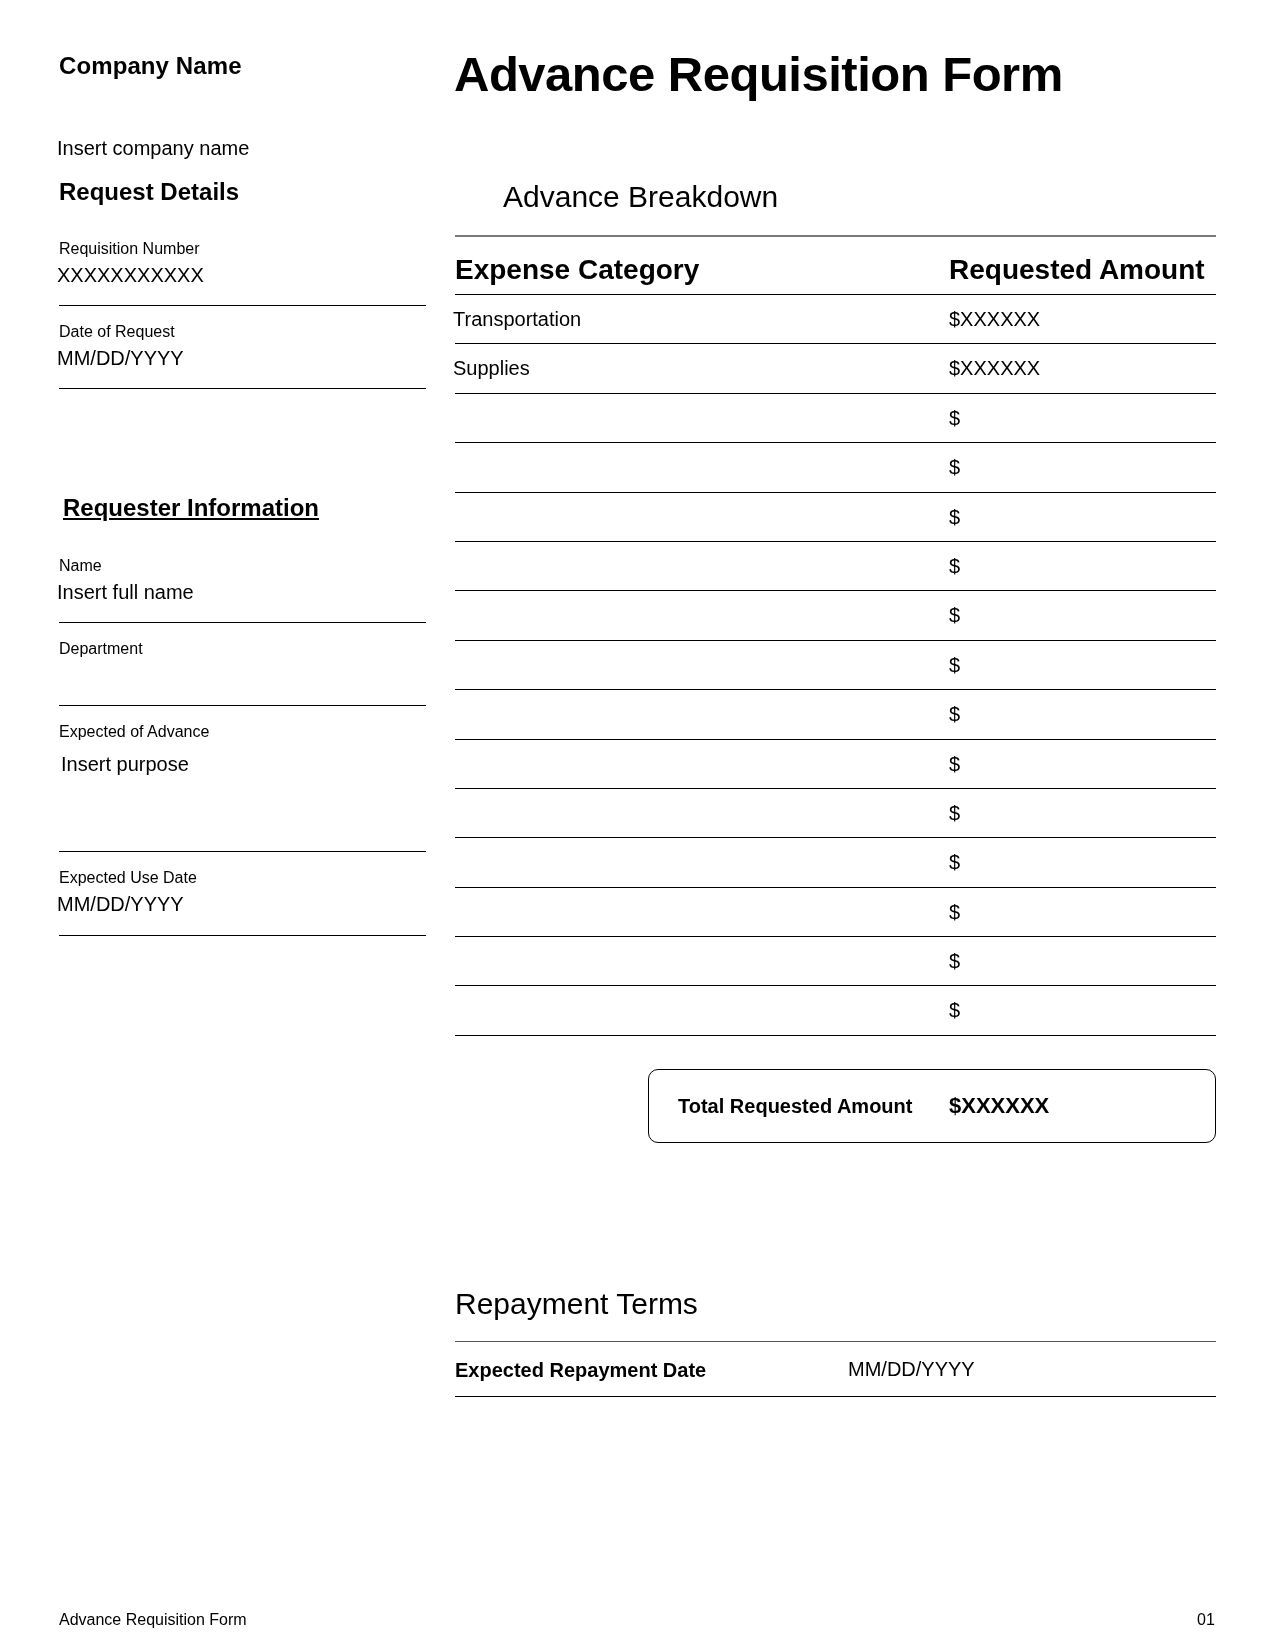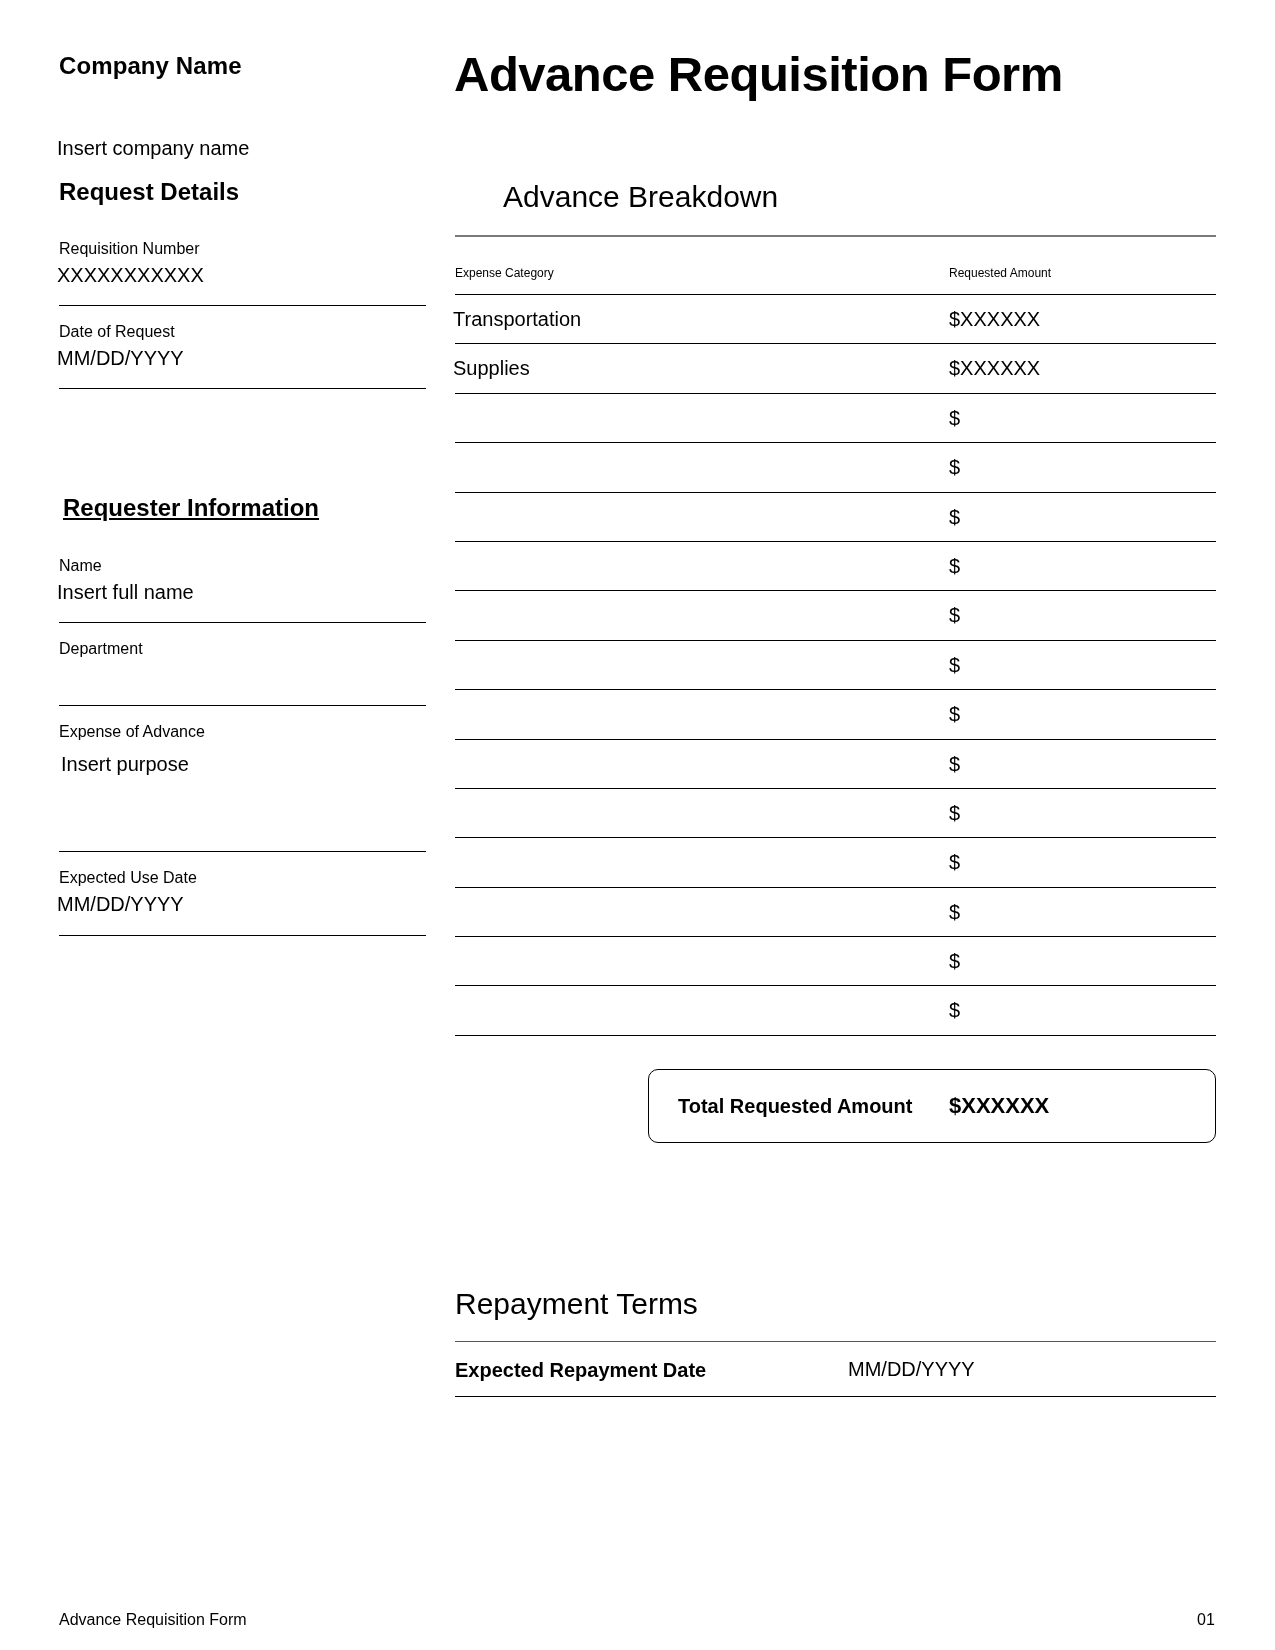--- a/index.html
+++ b/index.html
@@ -21,21 +21,21 @@
   .main-title { left: 454px; top: 46px; font-size: 49px; font-weight: bold; letter-spacing: -0.5px; }
   .section-title-right { font-size: 30px; font-weight: normal; }
 
   .breakdown { position: absolute; left: 455px; top: 235px; width: 761px; }
   .breakdown .top-rule { border-top: 2px solid #7a7a7a; }
   .row { position: relative; height: 49.5px; border-bottom: 1.5px solid #000; }
   .row.data { height: 49.4px; }
   .row .cat { position: absolute; left: 0; top: 13px; font-size: 20px; }
   .row .amt { position: absolute; left: 494px; top: 13px; font-size: 20px; }
   .row.head { height: 58px; }
-  .row.head .cat, .row.head .amt { top: 29px; font-weight: normal; font-size: 12px; }
+  .row.head .cat, .row.head .amt { top: 17px; font-weight: bold; font-size: 28px; }
   .row .cat.val { left: -2px; }
 
   .total-box { left: 648px; top: 1069px; width: 568px; height: 74px; border: 1.5px solid #000; border-radius: 10px; }
   .total-label { position: absolute; left: 29px; top: 25px; font-size: 20px; font-weight: bold; }
   .total-value { position: absolute; left: 300px; top: 23px; font-size: 22px; font-weight: bold; }
 
   .repay { position: absolute; left: 455px; top: 1341px; width: 761px; border-top: 1.5px solid #555; }
   .repay .rrow { position: relative; height: 55px; border-bottom: 1.5px solid #000; }
   .repay .rlabel { position: absolute; left: 0; top: 17px; font-size: 20px; font-weight: bold; }
   .repay .rvalue { position: absolute; left: 393px; top: 16px; font-size: 20px; }
@@ -63,21 +63,21 @@
 <div class="abs section-title-left" style="left:63px; top:494px;text-decoration:underline;">Requester Information</div>
 
 <div class="field" style="top:557px; height:66px;">
   <span class="field-label">Name</span>
   <span class="field-value">Insert full name</span>
 </div>
 <div class="field" style="top:640px; height:66px;">
   <span class="field-label">Department</span>
 </div>
 <div class="field" style="top:723px; height:129px;">
-  <span class="field-label" style="margin-bottom:12px;">Expense of Advance</span>
+  <span class="field-label" style="margin-bottom:12px;">Expected of Advance</span>
   <span class="field-value" style="margin-left:2px;">Insert purpose</span>
 </div>
 <div class="field" style="top:869px; height:67px;">
   <span class="field-label">Expected Use Date</span>
   <span class="field-value">MM/DD/YYYY</span>
 </div>
 
 <div class="abs main-title">Advance Requisition Form</div>
 
 <div class="abs section-title-right" style="left:455px; top:180px;margin-left:48px;">Advance Breakdown</div>

